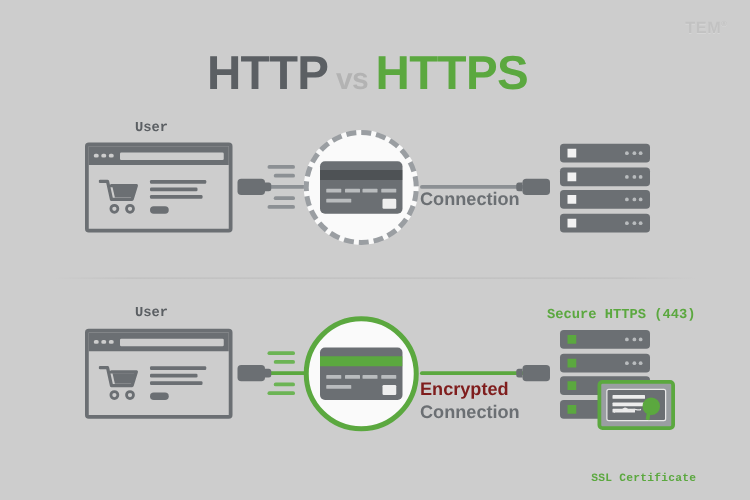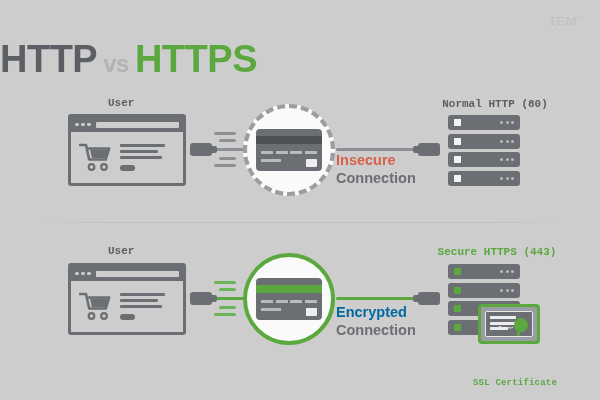--- a/index.html
+++ b/index.html
@@ -37,21 +37,21 @@
     font-size: 6px;
     vertical-align: super;
   }
 
   
   .title {
     position: absolute;
     left: 0;
     right: 12px;
     top: 38px;
-    text-align: left;
+    text-align: center;
     font-size: 38px;
     font-weight: 800;
     letter-spacing: -0.5px;
     white-space: nowrap;
   }
   .t-http  { color: #5b5f63; }
   .t-vs    { color: #b3b3b3; font-size: 24px; font-weight: 700; padding: 0 6px; }
   .t-https { color: #5ba83f; }
 
   
@@ -244,21 +244,21 @@
   .conn {
     position: absolute;
     font-size: 14.5px;
     font-weight: 700;
     line-height: 1.25;
     white-space: nowrap;
   }
   .conn-top    { left: 336px; top: 59px; }
   .conn-bottom { left: 336px; top: 66px; }
   .conn-state-insecure  { color: #d9604a; display: block; }
-  .conn-state-encrypted { color: #0369a1; display: block; }
+  .conn-state-encrypted { color: #7f1d1d; display: block; }
   .conn-word { color: #6b6f73; display: block; }
 
   
   .servers {
     position: absolute;
     display: flex;
     flex-direction: column;
     gap: 3.5px;
   }
   .servers-top    { left: 448px; top: 23px; }
@@ -393,25 +393,23 @@
         <div class="digit-grp"></div>
         <div class="digit-grp"></div>
       </div>
       <div class="card-name"></div>
       <div class="card-chip"></div>
     </div>
 
     <div class="cable cable-gray" style="left:336px; top:56px; width:84px;"></div>
 
     <div class="conn conn-top">
-      <span class="conn-state-insecure">Insecure</span>
       <span class="conn-word">Connection</span>
     </div>
 
-    <div class="label label-server-top">Normal HTTP (80)</div>
     <div class="plug plug-top-right plug-right"></div>
     <div class="servers servers-top">
       <div class="server">
         <div class="srv-led"></div>
         <div class="srv-dots">
           <div class="srv-dot"></div>
           <div class="srv-dot"></div>
           <div class="srv-dot"></div>
         </div>
       </div>

